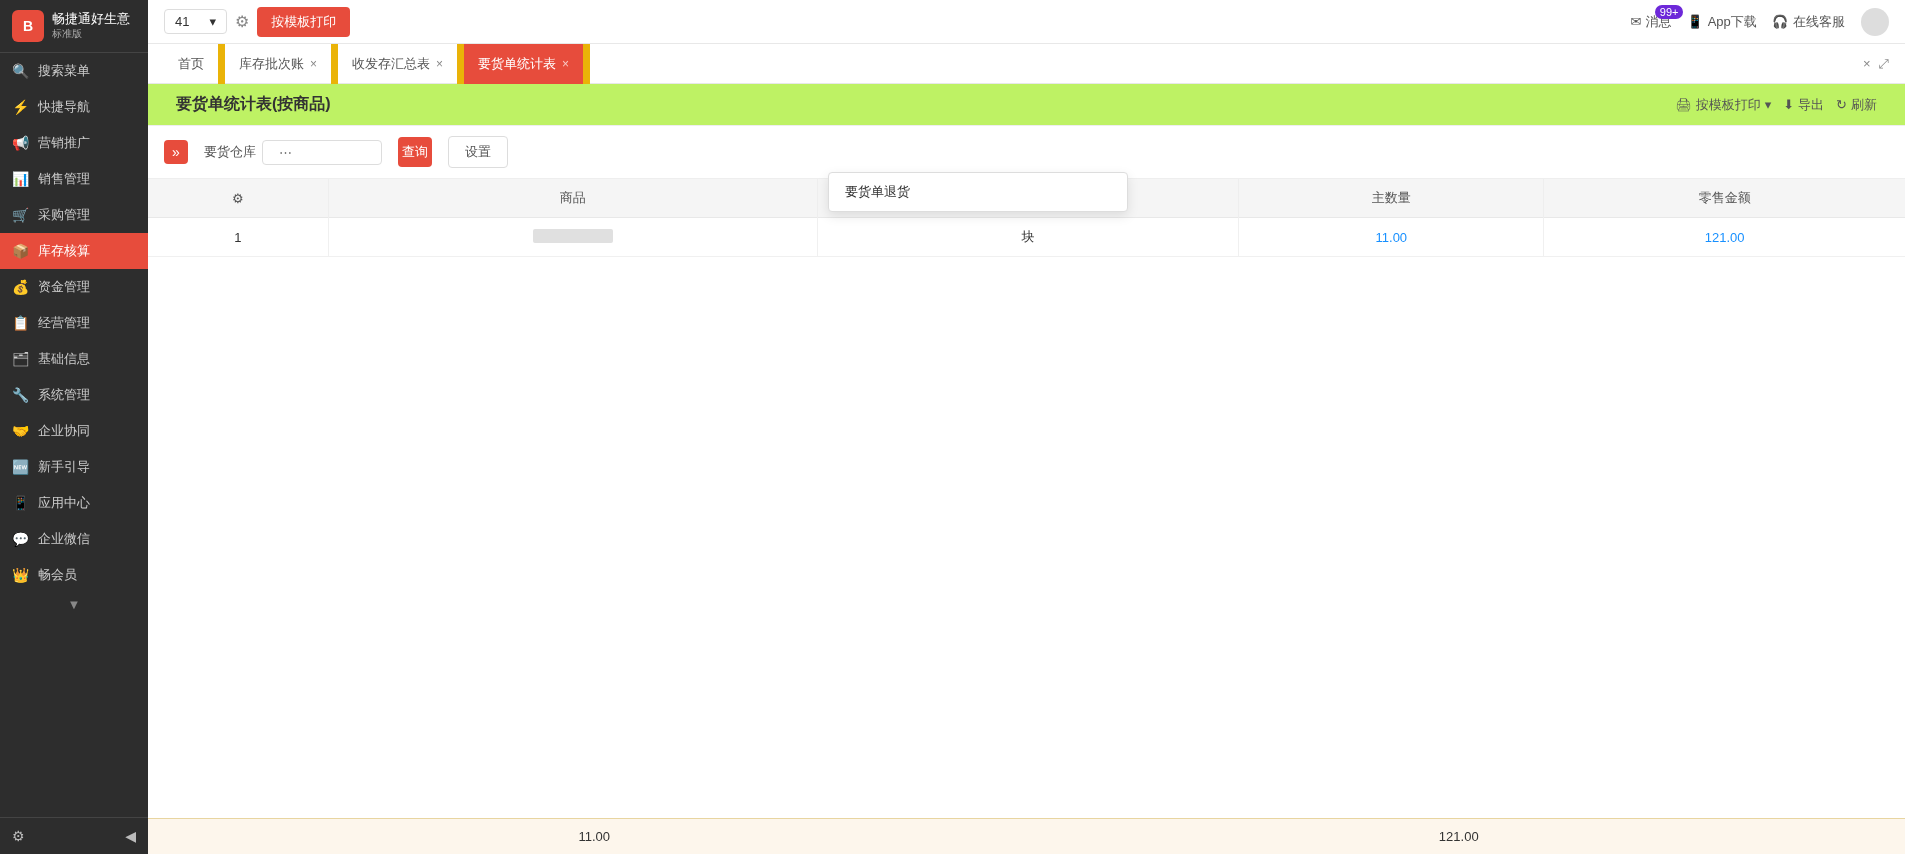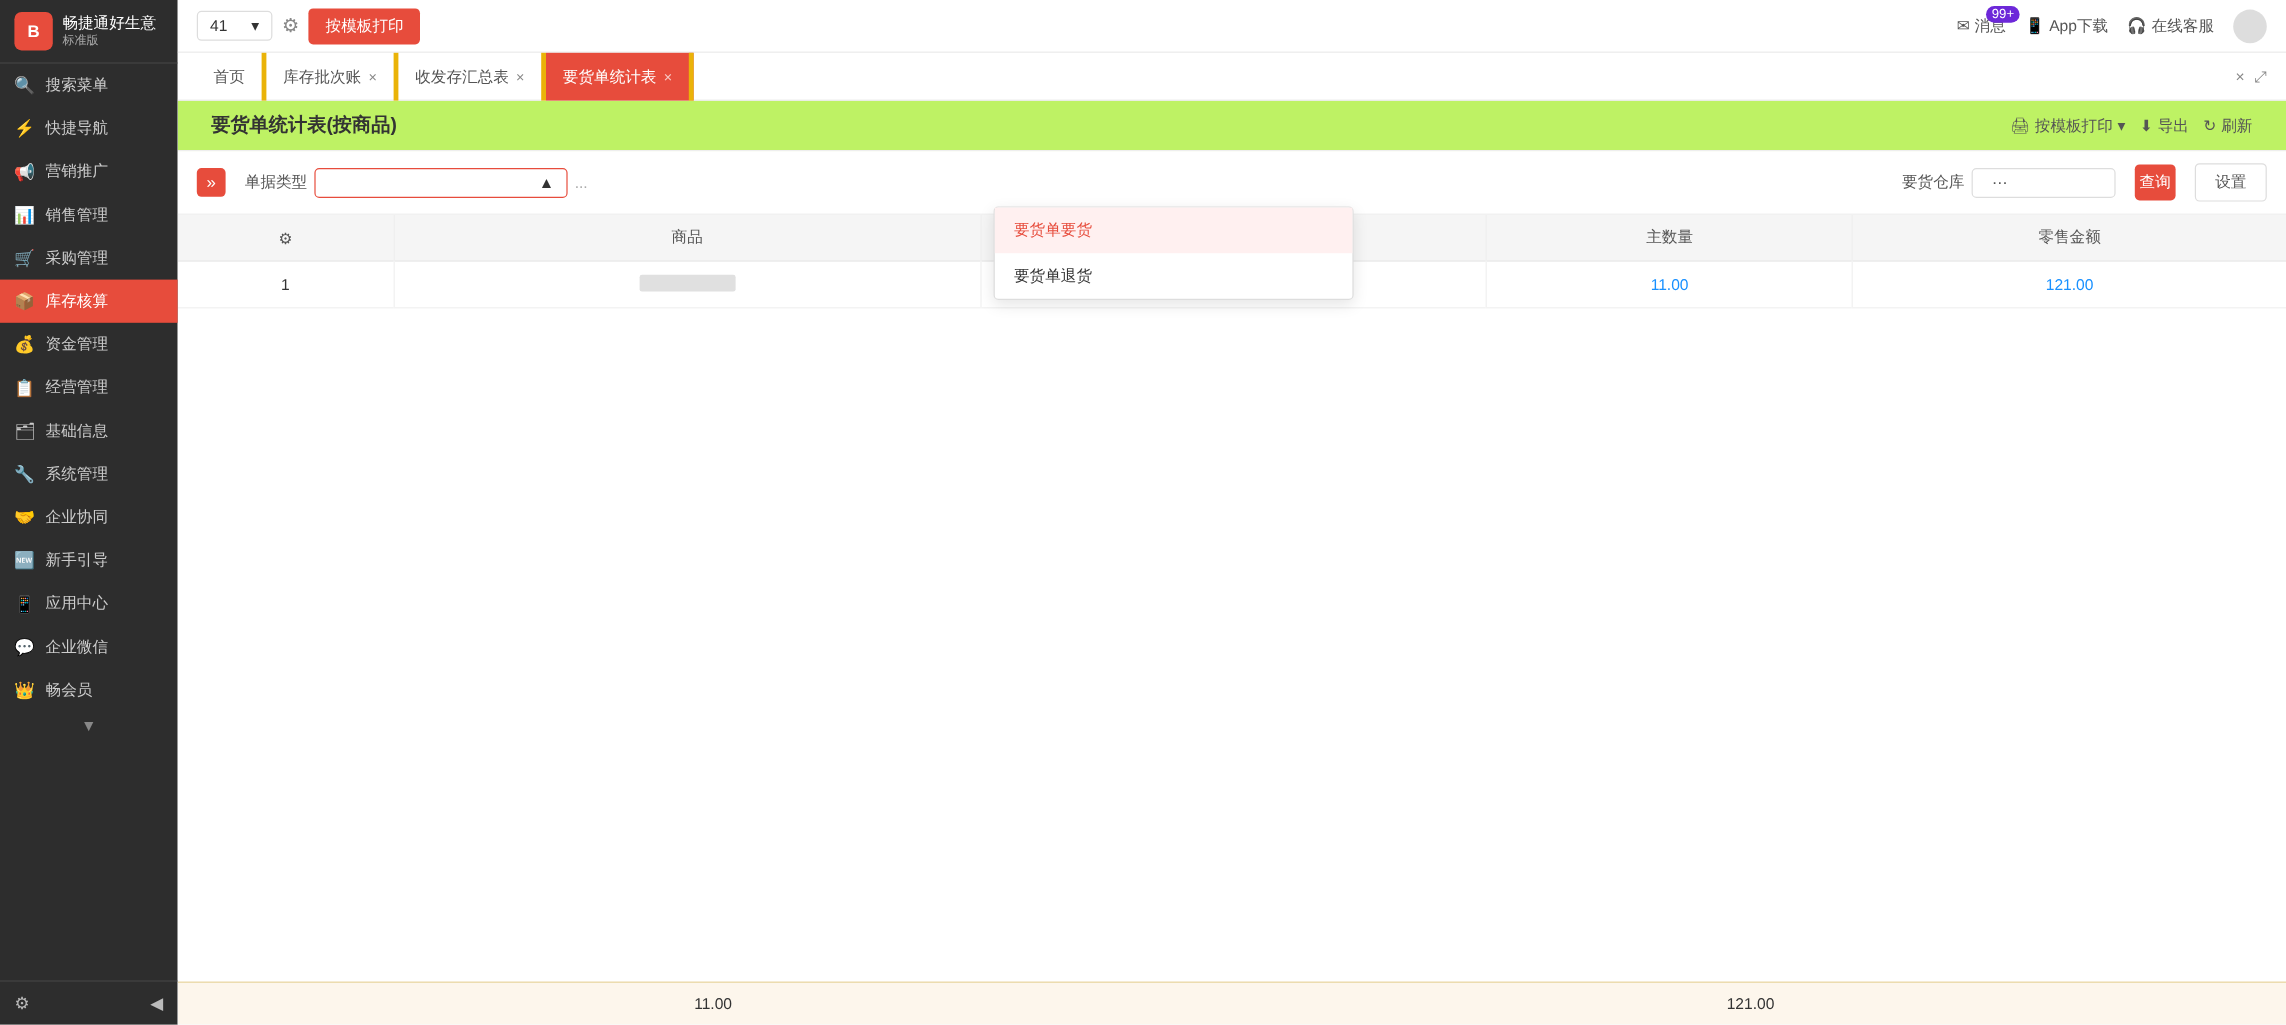--- a/index.html
+++ b/index.html
@@ -96,21 +96,21 @@
       align-items: center;
       padding: 0 16px;
       border-bottom: 1px solid #e8e8e8;
       height: 40px;
       flex-shrink: 0;
       gap: 0;
     }
     .tab {
       display: flex; align-items: center; gap: 6px;
       padding: 0 14px; height: 40px; cursor: pointer;
-      font-size: 13px; color: #555; border-right: 4px solid #eab308;
+      font-size: 13px; color: #555; border-right: 7px solid #eab308;
       white-space: nowrap;
     }
     .tab.active { background: #e74c3c; color: #fff; }
     .tab .close { font-size: 12px; color: inherit; opacity: 0.7; }
     .tab.active .close { color: #fff; }
     .tab-home { padding: 0 14px; }
     .tabs-right { margin-left: auto; display: flex; align-items: center; gap: 8px; color: #888; }
 
     
     .page-content {
@@ -413,43 +413,34 @@
         </div>
       </div>
     </div>
 
     <div class="filter-bar">
       <div class="filter-expand-btn">
         <span>»</span>
       </div>
 
 
-      <div class="filter-select-group">
-        <span class="filter-label">单据类型</span>
-        <div class="filter-select">
-          <input type="text" value="" style="">
-          <span>▲</span>
-        </div>
-        <span style="color:#aaa; cursor:pointer;">...</span>
-      </div>
 
       <div class="filter-group">
         <span class="filter-label">要货仓库</span>
         <div class="filter-warehouse">
           <span></span>
           <span>⋯</span>
         </div>
       </div>
 
       <button class="btn-query">查询</button>
       <button class="btn-settings">设置</button>
 
       <div class="dropdown-overlay">
         <div id="dropdown-items-container">
-            <div class="dropdown-item selected">要货单要货</div>
             <div class="dropdown-item">要货单退货</div>
           </div>
       </div>
     </div>
 
     <div class="table-area">
       <div class="table-wrapper">
         <table>
           <thead id="table-head">
               <tr>

